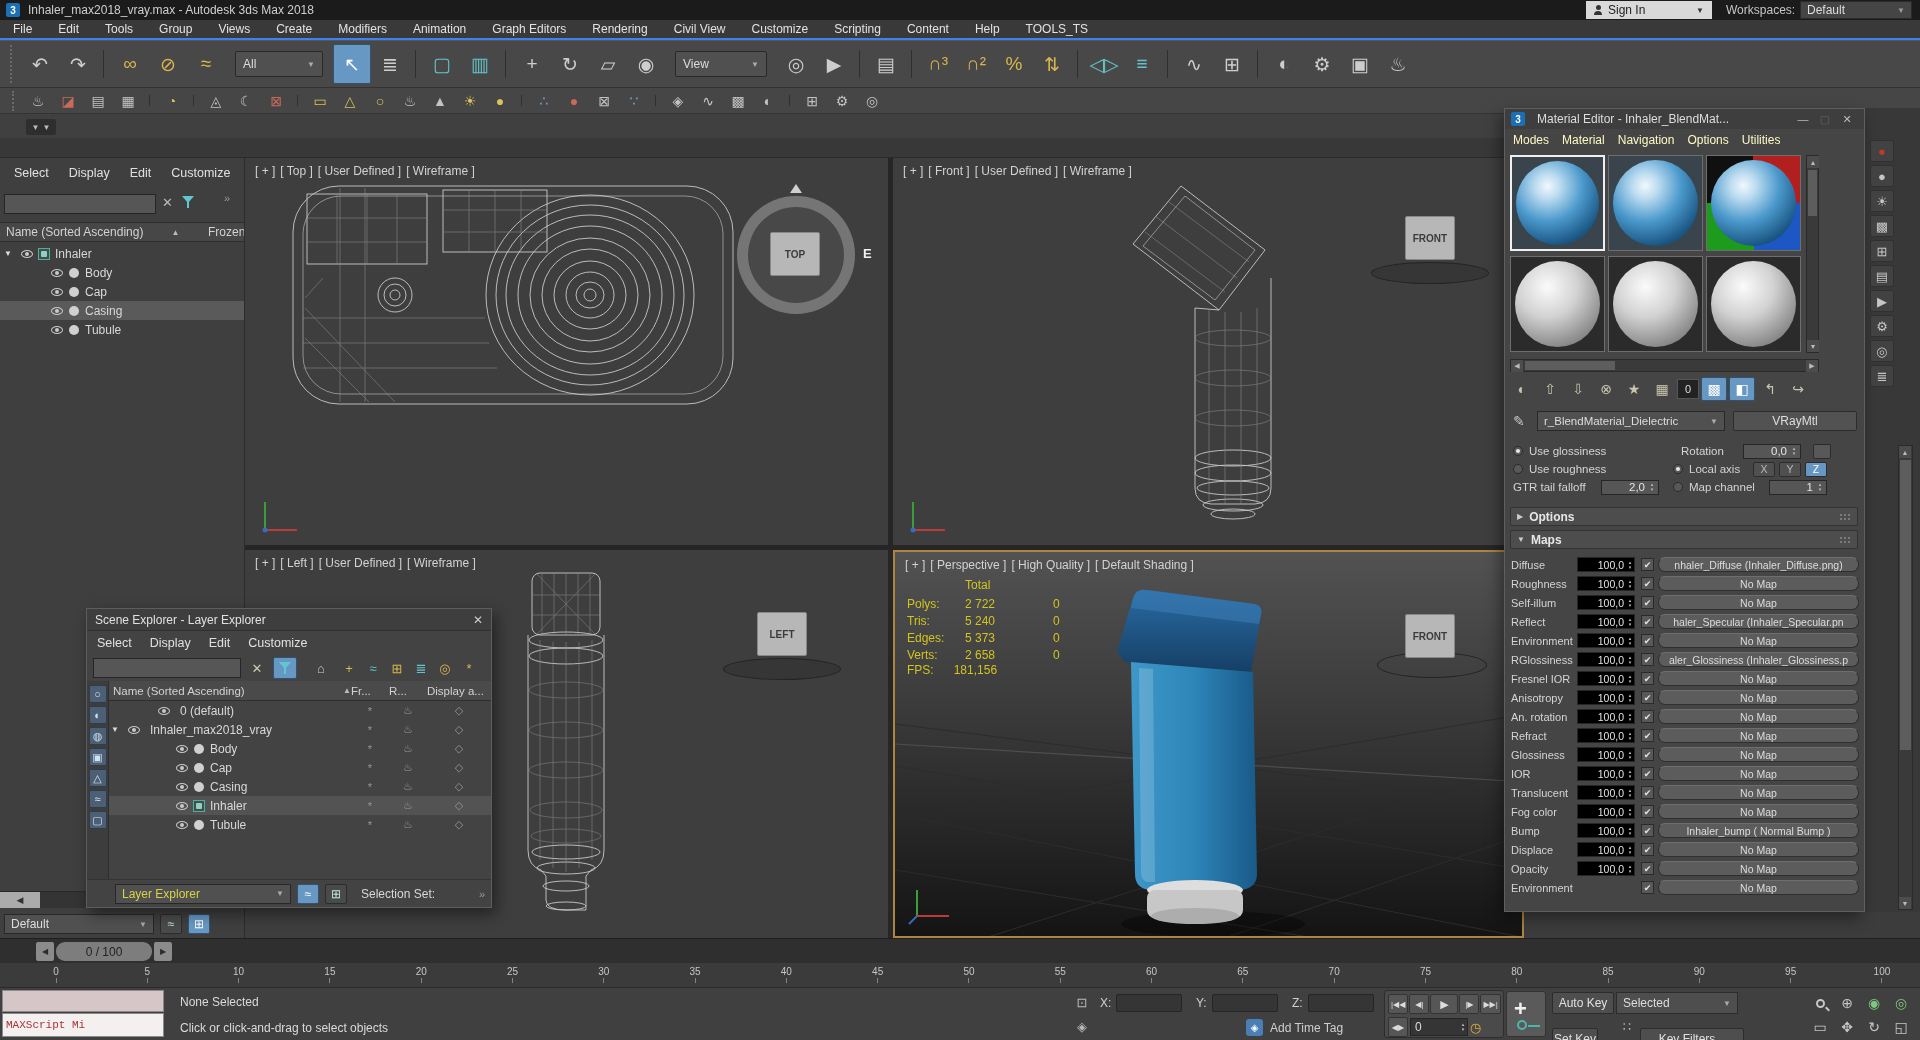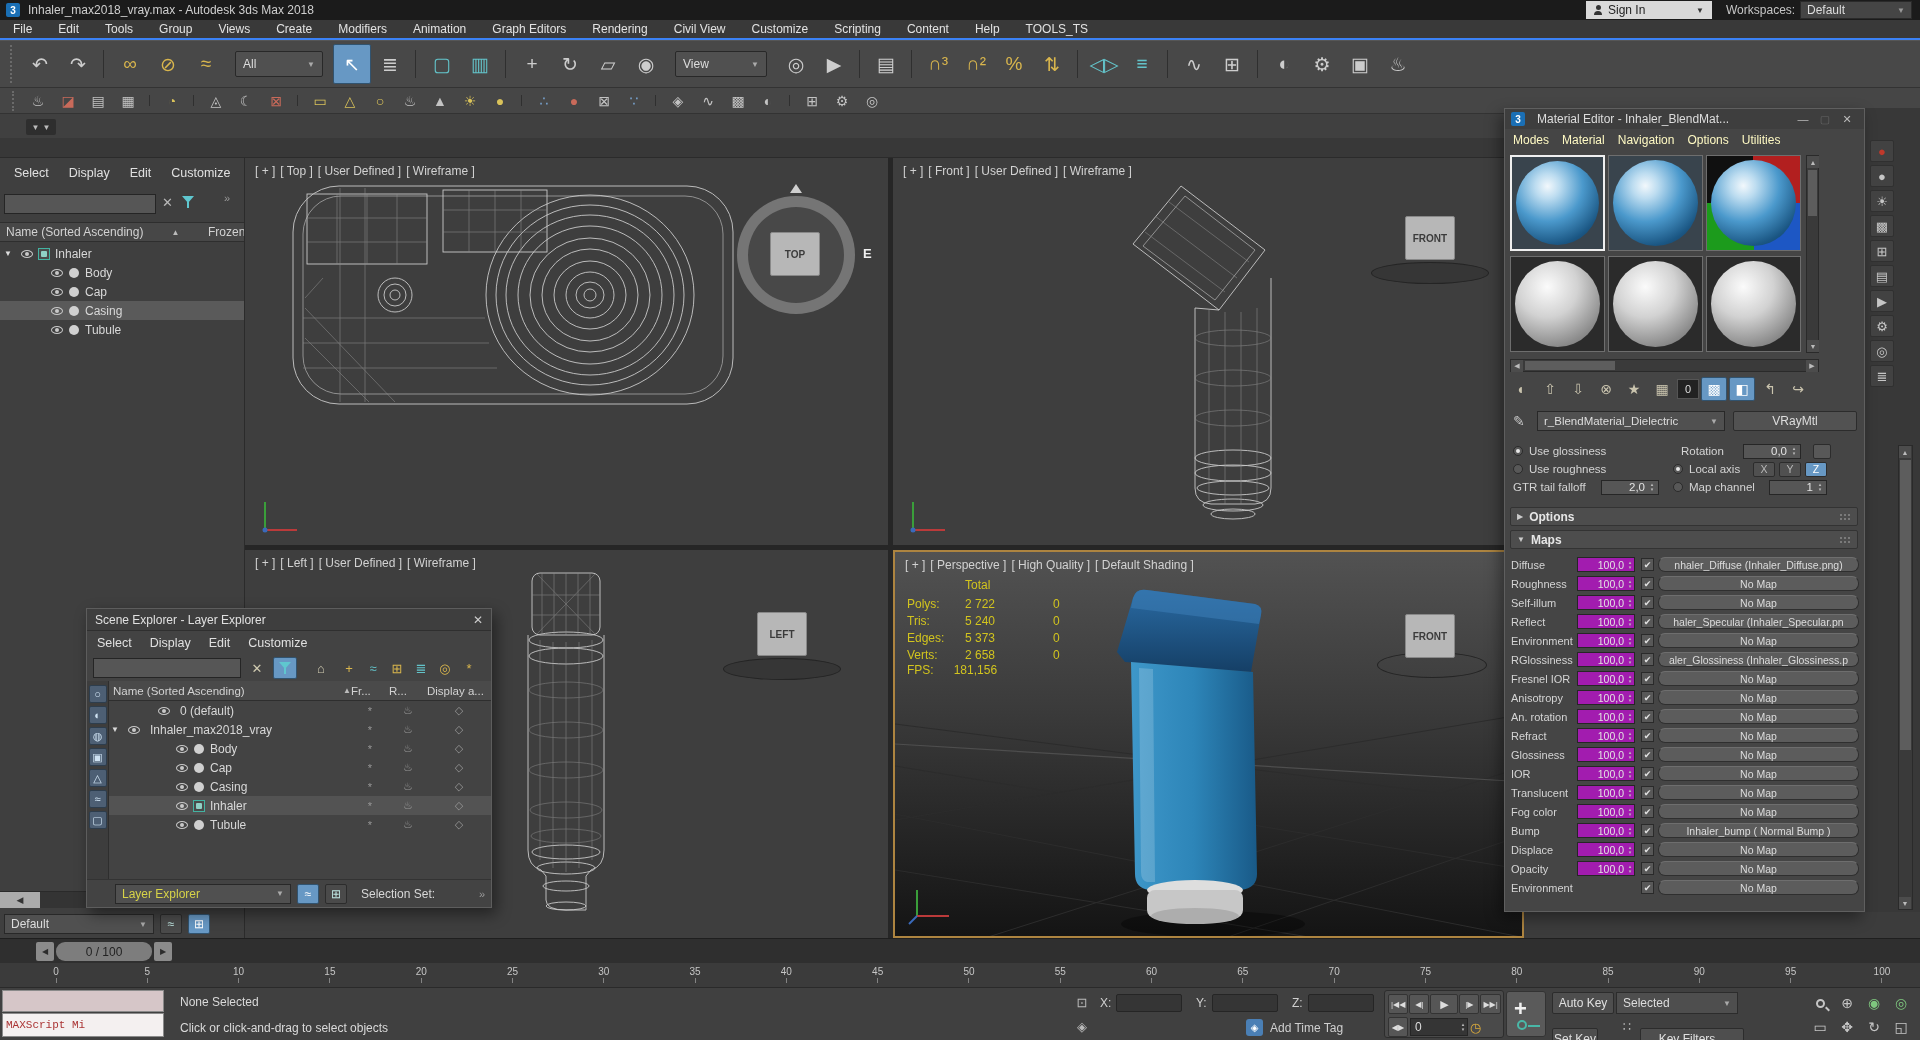--- a/index.html
+++ b/index.html
@@ -152,21 +152,21 @@
 .nfield b{font-weight:normal;flex:1;text-align:right;padding-right:3px;color:#e2e2e2}
 .sp{display:flex;flex-direction:column;justify-content:center;line-height:5px;font-size:5px;color:#bbb;width:8px;text-align:center}
 .axbtn{width:22px;height:15px;background:#505050;border:1px solid #2c2c2c;display:flex;align-items:center;justify-content:center;color:#b9b9b9;font-size:10.5px;border-radius:2px}
 .axbtn.on{background:#6798c4;color:#fff}
 .sqbtn{width:18px;height:15px;background:#585858;border:1px solid #2c2c2c;border-radius:2px}
 .rollout{position:absolute;left:5px;width:348px;height:19px;background:#4d4d4d;border:1px solid #333;border-radius:2px;display:flex;align-items:center;padding:0 6px;color:#e6e6e6;font-weight:bold;font-size:12px;gap:6px}
 .rollout .tri{font-size:8px;font-weight:normal;color:#ccc}
 .rollout .grip{margin-left:auto;width:12px;height:8px;background:radial-gradient(circle,#7a7a7a 1px,transparent 1.2px);background-size:4px 4px}
 .mrow{position:absolute;left:0;width:360px;height:19px;display:flex;align-items:center}
 .mlabel{position:absolute;left:6px;width:66px;font-size:11px;color:#d4d4d4;white-space:nowrap}
-.amt{position:absolute;left:72px;width:58px;height:15px;background:#a21caf;border:1px solid #262626;display:flex;align-items:center}
+.amt{position:absolute;left:72px;width:58px;height:15px;background:#000000;border:1px solid #262626;display:flex;align-items:center}
 .amt b{font-weight:normal;flex:1;text-align:right;padding-right:2px;font-size:10.5px;color:#e2e2e2}
 .chkbx{position:absolute;left:136px;width:13px;height:13px;background:#585858;border:1px solid #2a2a2a;color:#e0e0e0;font-size:9px;display:flex;align-items:center;justify-content:center}
 .mapbtn{position:absolute;left:153px;width:201px;height:15px;background:#5c5c5c;border:1px solid #2f2f2f;border-top-color:#6e6e6e;border-radius:7px;color:#dcdcdc;font-size:10.5px;display:flex;align-items:center;justify-content:center;white-space:nowrap;overflow:hidden}
 #me-right{left:1870px;top:140px;width:26px;z-index:7;display:flex;flex-direction:column;gap:3px}
 .mer{width:24px;height:22px;display:flex;align-items:center;justify-content:center;color:#c6c6c6;font-size:13px;background:#424242;border:1px solid #303030;border-radius:2px}
 .mer.red{color:#c0392b}
 #me-scroll{left:1898px;top:445px;width:15px;height:465px;background:#3a3a3a;border:1px solid #2a2a2a;z-index:7}
 
 #trackbar{left:0;top:938px;width:1920px;height:25px;background:#2f2f2f;border-top:1px solid #1f1f1f}
 #trackbar .tbtn{position:absolute;top:3px;width:18px;height:19px;background:#8b8b8b;color:#2c2c2c;display:flex;align-items:center;justify-content:center;font-size:8px;border-radius:2px}

